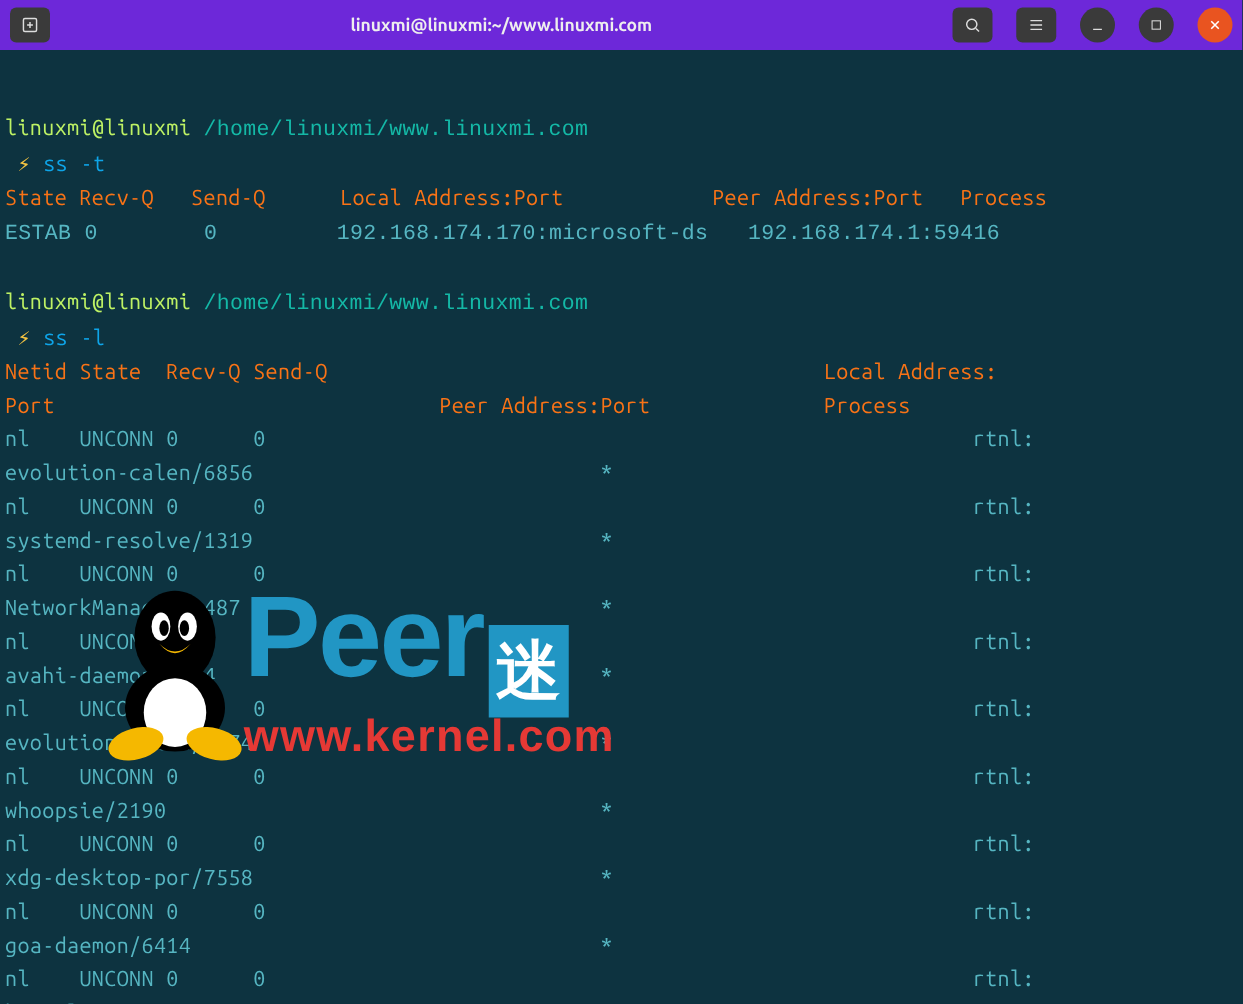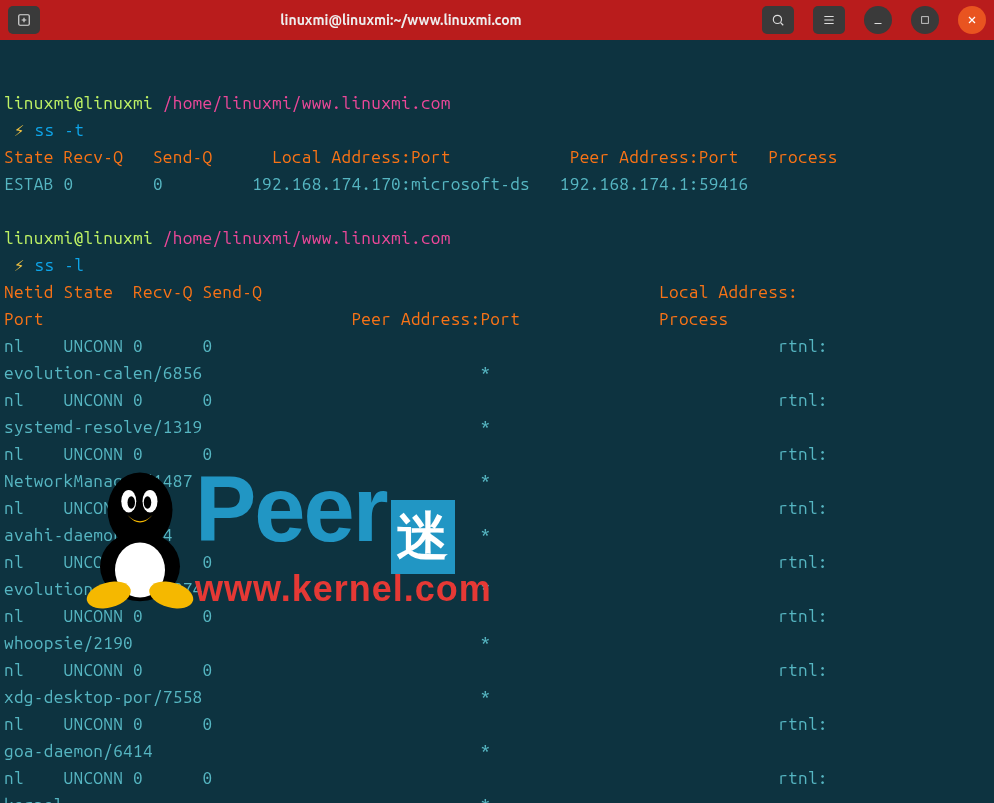--- a/index.html
+++ b/index.html
@@ -6,21 +6,21 @@
     body {
       width: 994px;
       height: 803px;
       font-family: "Ubuntu Mono", "DejaVu Sans Mono", monospace;
       background: #0d3340;
       overflow: hidden;
       position: relative;
     }
     .titlebar {
       height: 40px;
-      background: #b91c1c;
+      background: #6d28d9;
       display: flex;
       align-items: center;
       padding: 0 8px;
       gap: 19px;
     }
     .tb-btn {
       width: 32px;
       height: 28px;
       background: #3a3a3a;
       border-radius: 5px;
@@ -42,25 +42,25 @@
     }
     .terminal {
       padding: 22px 4px 0 4px;
       font-size: 17.2px;
       line-height: 27px;
       letter-spacing: 0.3px;
       white-space: pre;
       color: #56b6c2;
     }
     .prompt-user { color: #bef264; }
-    .prompt-path { color: #ec4899; }
+    .prompt-path { color: #14b8a6; font-family: Liberation Mono, monospace; }
     .lightning { color: #f5c542; }
     .cmd { color: #0ea5e9; }
     .header-row { color: #f97316; }
-    .output { color: #56b6c2; }
+    .output { color: #56b6c2; font-family: Liberation Mono, monospace; }
     .watermark {
       position: absolute;
       left: 75px;
       top: 460px;
       pointer-events: none;
       display: flex;
       align-items: flex-end;
     }
     .wm-text-block { margin-left: -10px; }
     .wm-linux {

